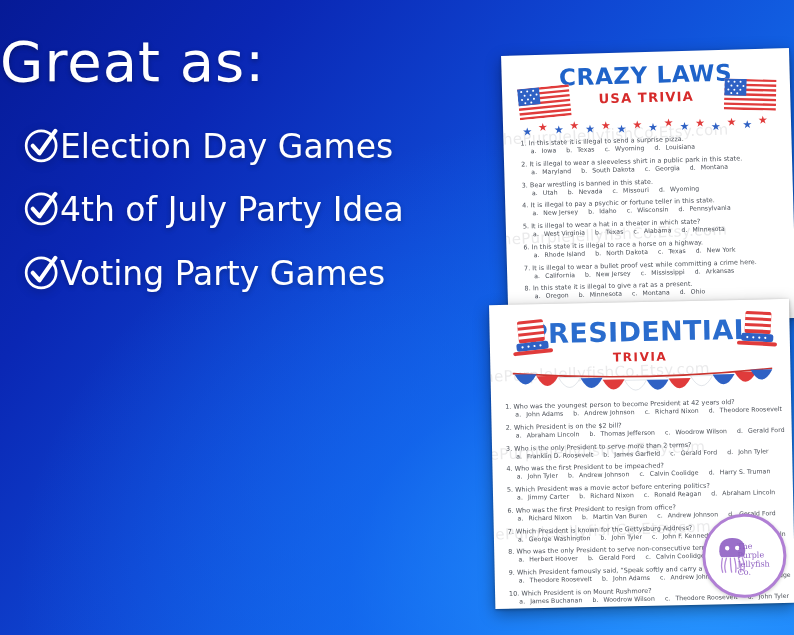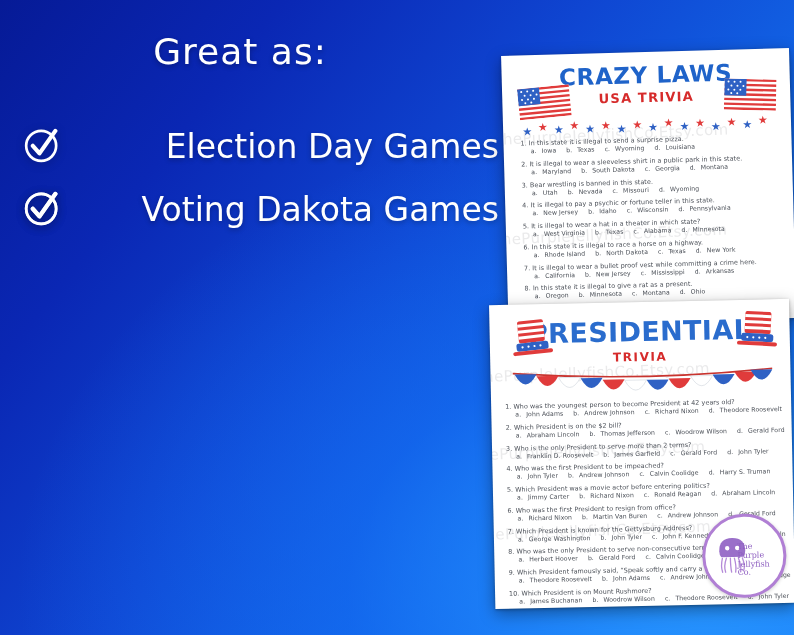--- a/index.html
+++ b/index.html
@@ -11,30 +11,30 @@
   #stage{
     position:relative;width:794px;height:635px;overflow:hidden;
     background:
       radial-gradient(130% 115% at 88% 92%, rgba(40,150,255,.95) 0%, rgba(20,110,245,.55) 34%, rgba(10,50,190,0) 66%),
       linear-gradient(128deg,#061a96 0%, #0a27b4 22%, #0f46d2 46%, #1268e8 70%, #1a88fb 100%);
   }
 
   
   .left{position:absolute;left:0;top:0;width:505px;height:635px;}
   .headline{
-    position:absolute;left:0;top:34px;width:480px;text-align:center;
-    color:#fff;font-size:36px;line-height:1;
+    position:absolute;left:0;top:34px;width:480px;text-align:left;
+    color:#fff;font-size:56px;line-height:1;
     font-family:"DejaVu Sans",sans-serif;font-weight:400;
     letter-spacing:1px;
     text-shadow:0 2px 5px rgba(0,0,0,.30);
   }
   .bullets{position:absolute;left:10px;top:128px;width:495px;}
   .bullet{
     position:relative;display:block;margin:0 0 26px 0;
-    color:#fff;text-align:right;
+    color:#fff;text-align:left;
     font-size:33px;line-height:1.13;
     text-shadow:0 2px 5px rgba(0,0,0,.28);
     padding:0 6px 0 50px;
   }
   .bullet .btext{display:block;}
   .chk{
     position:absolute;left:12px;top:-3px;width:40px;height:40px;
   }
   .chk svg{display:block;width:40px;height:40px;
     filter:drop-shadow(0 2px 4px rgba(0,0,0,.28));}
@@ -143,30 +143,31 @@
       </div>
 
 
       <div class="bullet">
         <span class="chk">
           <svg viewBox="0 0 48 48">
             <circle cx="23" cy="25" r="18" fill="none" stroke="#ffffff" stroke-width="3.2"></circle>
             <path d="M13 25 L21 34 L40 7" fill="none" stroke="#ffffff" stroke-width="5" stroke-linecap="round" stroke-linejoin="round"></path>
           </svg>
         </span>
+        <span class="btext">4th of July Party Idea</span>
       </div>
 
       <div class="bullet">
         <span class="chk">
           <svg viewBox="0 0 48 48">
             <circle cx="23" cy="25" r="18" fill="none" stroke="#ffffff" stroke-width="3.2"></circle>
             <path d="M13 25 L21 34 L40 7" fill="none" stroke="#ffffff" stroke-width="5" stroke-linecap="round" stroke-linejoin="round"></path>
           </svg>
         </span>
-        <span class="btext">Voting Dakota Games</span>
+        <span class="btext">Voting Party Games</span>
       </div>
 
     </div>
   </div>
 
   <div class="sheet" id="sheet-laws">
     <div class="wm" style="top:72px;left:-10px;transform:rotate(-1deg);">ThePurpleJellyfishCo.Etsy.com</div>
     <div class="wm" style="top:172px;left:-14px;transform:rotate(-1deg);">ThePurpleJellyfishCo.Etsy.com</div>
 
     <div class="laws-title">CRAZY LAWS</div>

